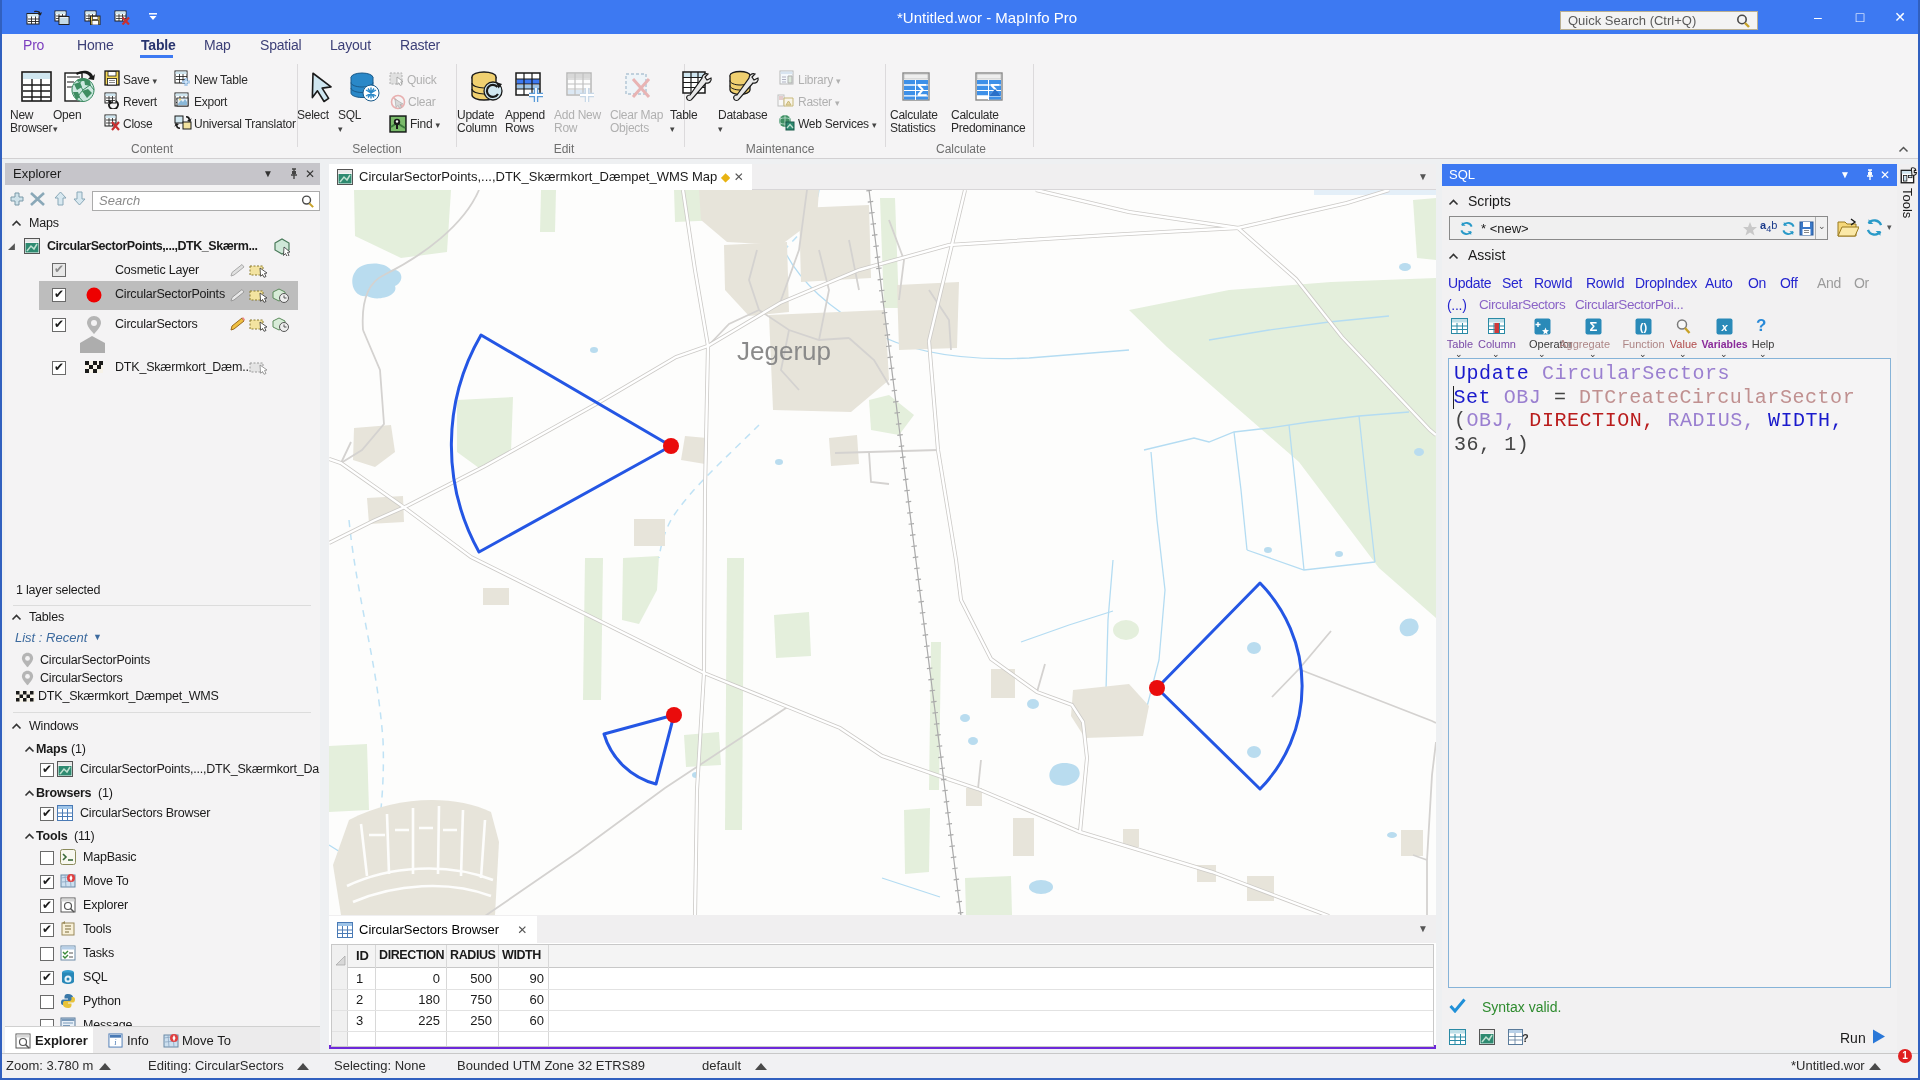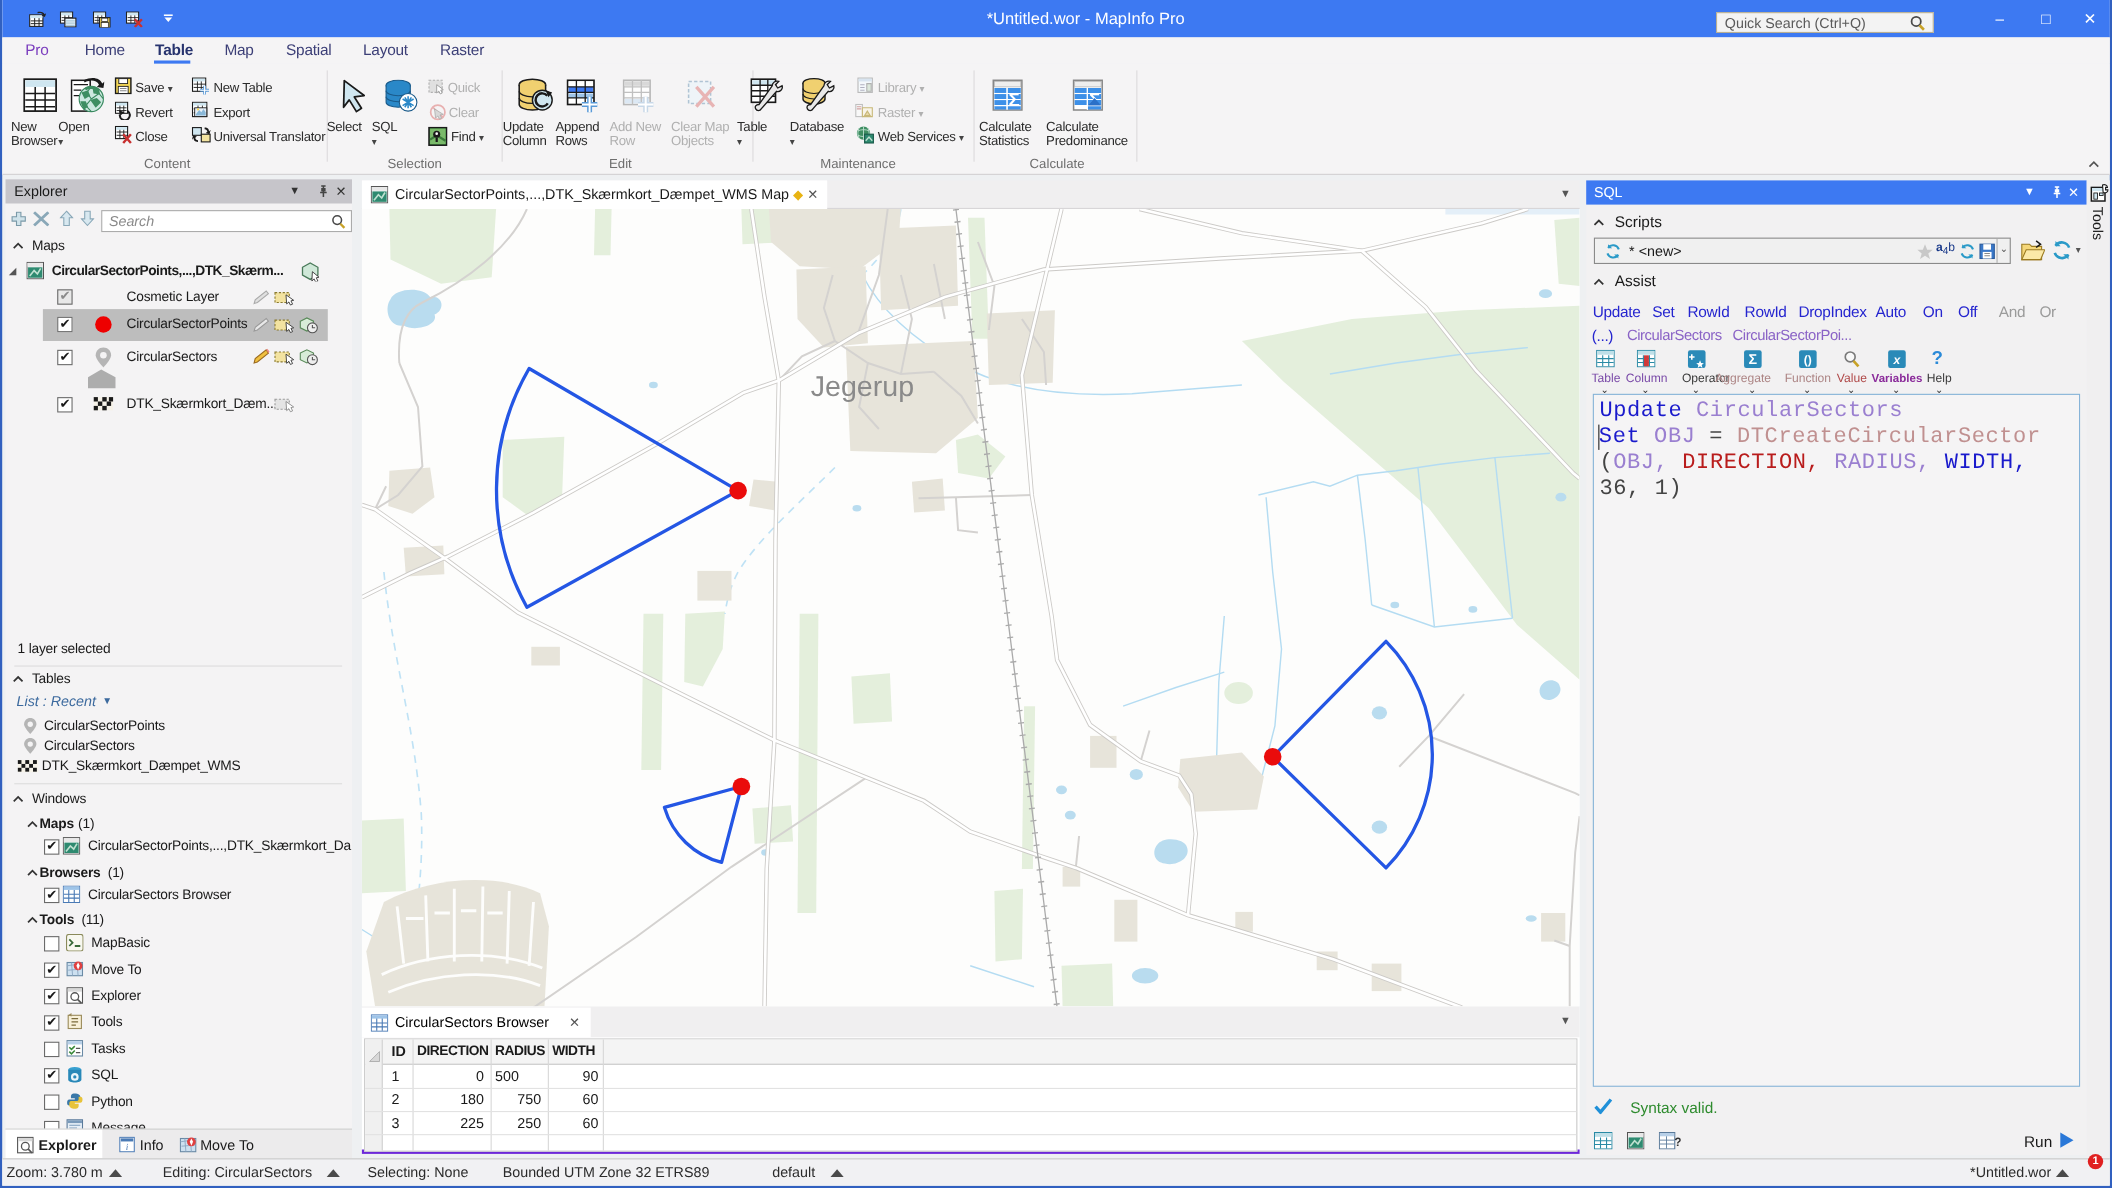--- a/index.html
+++ b/index.html
@@ -822,21 +822,21 @@
     <div class="abs" style="left:114px;top:0;width:1px;height:101px;background:#d8d8d8"></div>
     <div class="abs" style="left:166px;top:0;width:1px;height:101px;background:#d8d8d8"></div>
     <div class="abs" style="left:216px;top:0;width:1px;height:101px;background:#d8d8d8"></div>
 
     <div class="abs" style="left:0;top:44px;width:1101px;height:1px;background:#e2e2e2"></div>
     <div class="abs" style="left:0;top:65px;width:1101px;height:1px;background:#e2e2e2"></div>
     <div class="abs" style="left:0;top:86px;width:1101px;height:1px;background:#e2e2e2"></div>
     <div class="abs" style="left:0;top:26px;font-size:13px;color:#1a1a1a">
       <span class="abs" style="left:24px;top:0">1</span>
         <span class="abs" style="left:44px;top:0;width:64px;text-align:right">0</span>
-        <span class="abs" style="left:118px;top:0;width:42px;">500</span>
+        <span class="abs" style="left:118px;top:0;width:42px;text-align:right">500</span>
         <span class="abs" style="left:170px;top:0;width:42px;text-align:right">90</span>
       <span class="abs" style="left:24px;top:21px">2</span>
         <span class="abs" style="left:44px;top:21px;width:64px;text-align:right">180</span>
         <span class="abs" style="left:118px;top:21px;width:42px;text-align:right">750</span>
         <span class="abs" style="left:170px;top:21px;width:42px;text-align:right">60</span>
       <span class="abs" style="left:24px;top:42px">3</span>
         <span class="abs" style="left:44px;top:42px;width:64px;text-align:right">225</span>
         <span class="abs" style="left:118px;top:42px;width:42px;text-align:right">250</span>
         <span class="abs" style="left:170px;top:42px;width:42px;text-align:right">60</span>
     </div>

